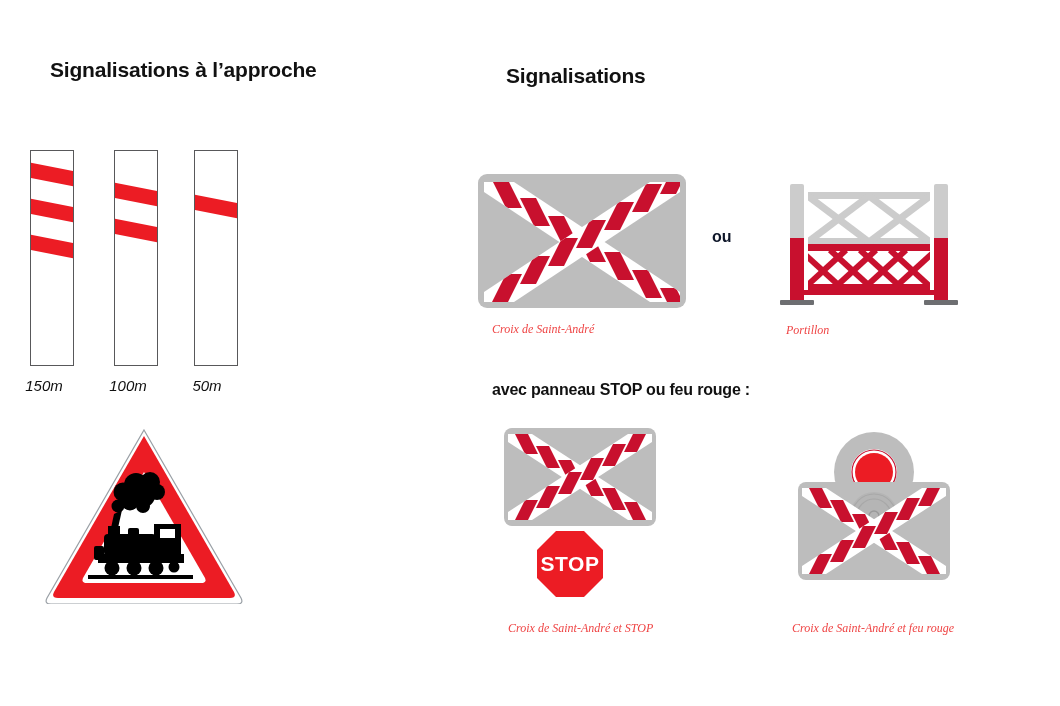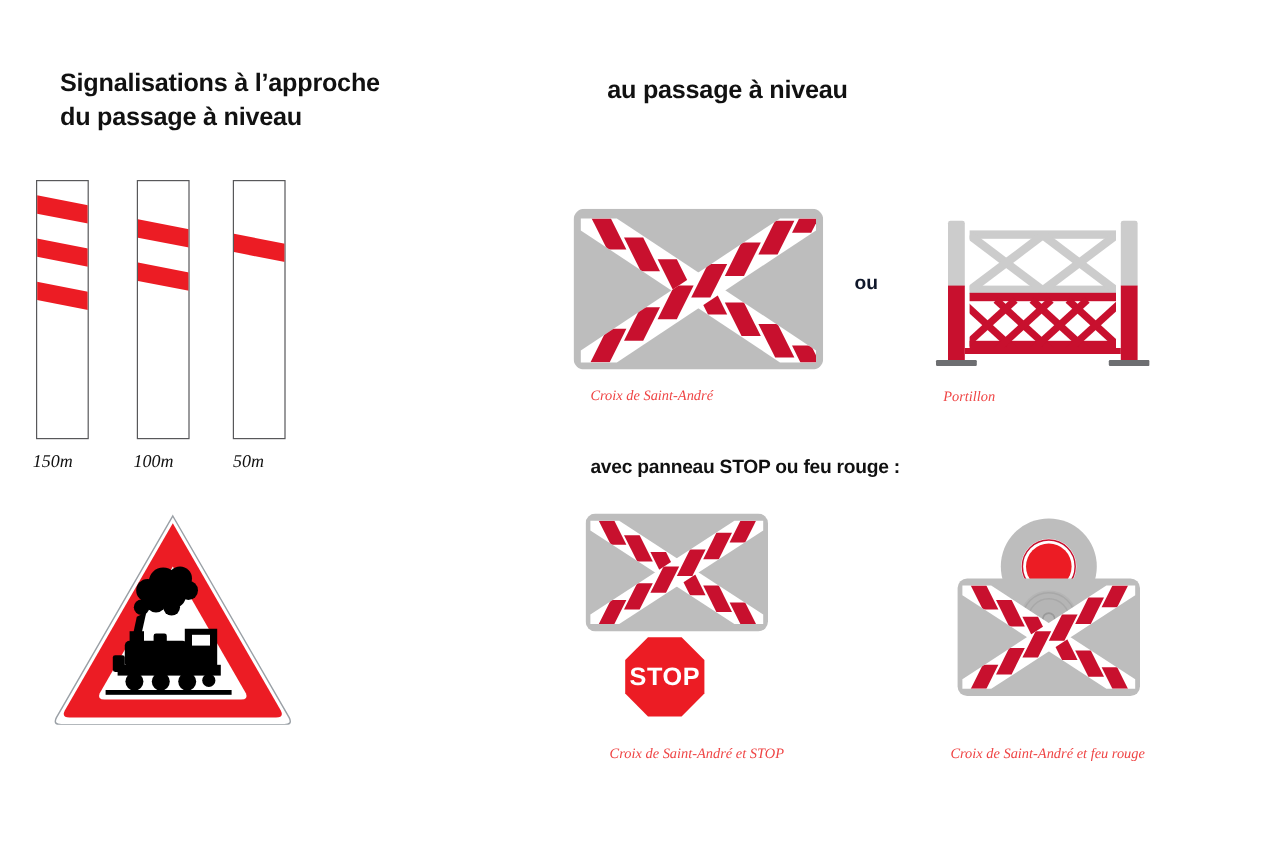--- a/index.html
+++ b/index.html
@@ -19,21 +19,21 @@
   }
   .ou-label{font-weight:bold;font-size:16px;color:#0f172a;}
 
   
   .caption{
     font-style:italic;font-size:12px;color:#ef4444;
     font-family:"Liberation Serif", serif;white-space:nowrap;
   }
   .dist-label{
     font-style:italic;font-size:15px;color:#111;
-    font-family:Liberation Serif, serif;text-align:center;
+    font-family:Liberation Sans, sans-serif;text-align:center;
   }
 
   
   .post{
     position:absolute;background:#fff;border:1.5px solid #58585a;
     overflow:hidden;box-sizing:border-box;
   }
   .post-stripe{
     position:absolute;left:-14%;width:128%;height:15px;background:#ec1c24;
     transform:rotate(11deg);transform-origin:center;
@@ -45,21 +45,20 @@
 
   
   .svg-block{position:absolute;}
   .svg-block svg{display:block;}
 </style>
 </head>
 <body>
 
 <div class="abs heading" style="left:18px;top:56px;width:330px;">
   <div>Signalisations à l’approche</div>
-  <div>du passage à niveau</div>
 </div>
 
 <div class="abs" style="left:18px;top:150px;width:240px;height:250px;">
 
   <div class="post" style="left:12px;top:0px;width:44px;height:216px;">
     <div class="post-stripe" style="top:16px;"></div>
     <div class="post-stripe" style="top:52px;"></div>
     <div class="post-stripe" style="top:88px;"></div>
   </div>
 
@@ -117,21 +116,21 @@
       <circle cx="90" cy="140" r="7.5"></circle>
       <circle cx="112" cy="140" r="7.5"></circle>
       <circle cx="130" cy="139" r="5.5"></circle>
 
       <rect x="44" y="147" width="105" height="4"></rect>
     </g>
   </svg>
 </div>
 
 <div class="abs heading" style="left:474px;top:62px;width:340px;">
-  <div>au passage à niveau</div>
+  <div>Signalisations</div>
 </div>
 
 <div class="svg-block" style="left:478px;top:174px;width:208px;height:134px;">
   <svg width="208" height="134" viewBox="0 0 208 134">
     <defs>
       <clipPath id="clipCrossA">
           <rect x="0" y="0" width="208" height="134" rx="9"></rect>
         </clipPath>
 
       <clipPath id="barA1">
@@ -221,21 +220,21 @@
     <rect x="156" y="66" width="14" height="62" fill="#c8102e"></rect>
 
     <rect x="2" y="128" width="34" height="5" fill="#6d6e71" rx="1"></rect>
     <rect x="146" y="128" width="34" height="5" fill="#6d6e71" rx="1"></rect>
   </svg>
 </div>
 <div class="abs caption" style="left:786px;top:323px;">Portillon</div>
 
 <div class="abs subheading" style="left:492px;top:381px;">avec panneau STOP ou feu rouge :</div>
 
-<div class="svg-block" style="left:488px;top:428px;width:170px;height:170px;">
+<div class="svg-block" style="left:504px;top:428px;width:170px;height:170px;">
   <svg width="170" height="170" viewBox="0 0 170 170">
     <defs>
       <clipPath id="clipCrossB">
           <rect x="0" y="0" width="152" height="98" rx="8"></rect>
         </clipPath>
       <clipPath id="barB1">
           <polygon points="4,6 28,6 148,84 148,92 124,92 4,14"></polygon>
         </clipPath>
       <clipPath id="barB2">
           <polygon points="4,84 4,92 28,92 148,14 148,6 124,6"></polygon>

